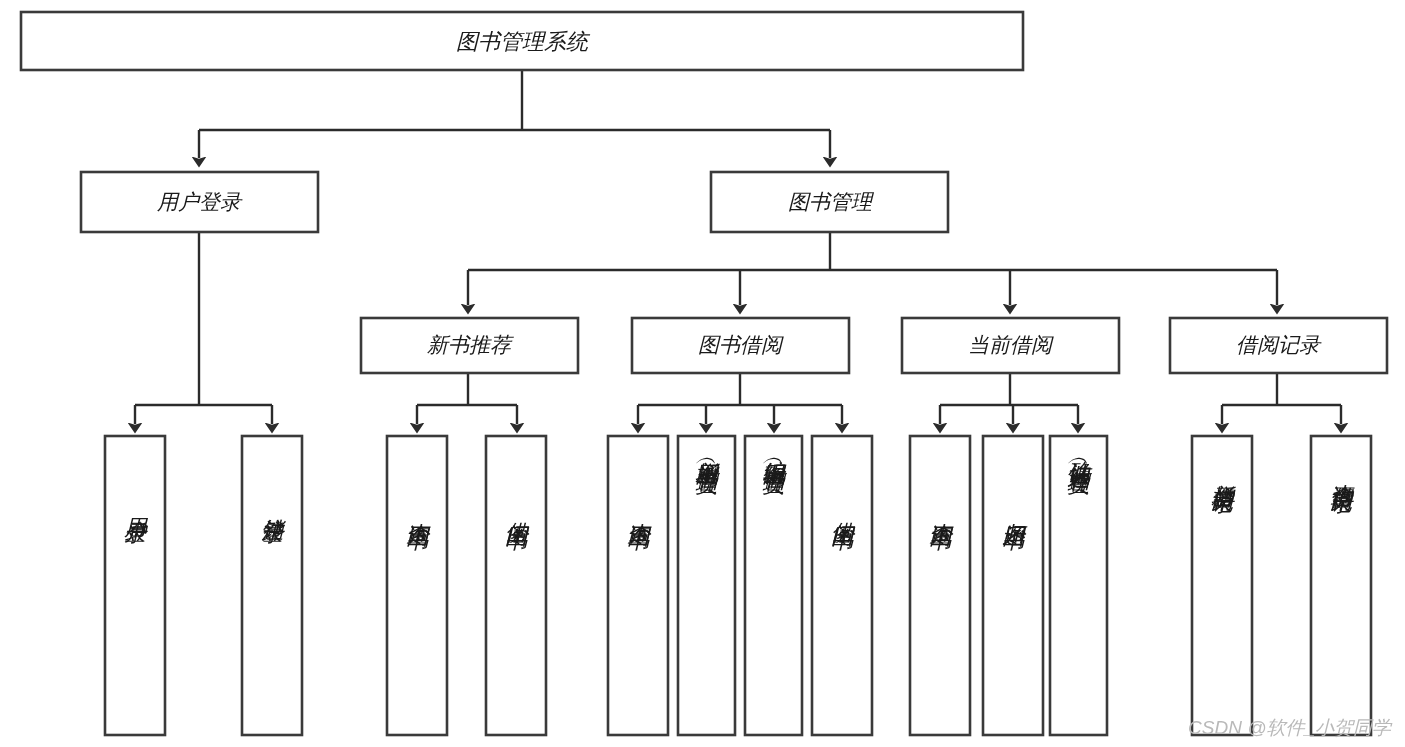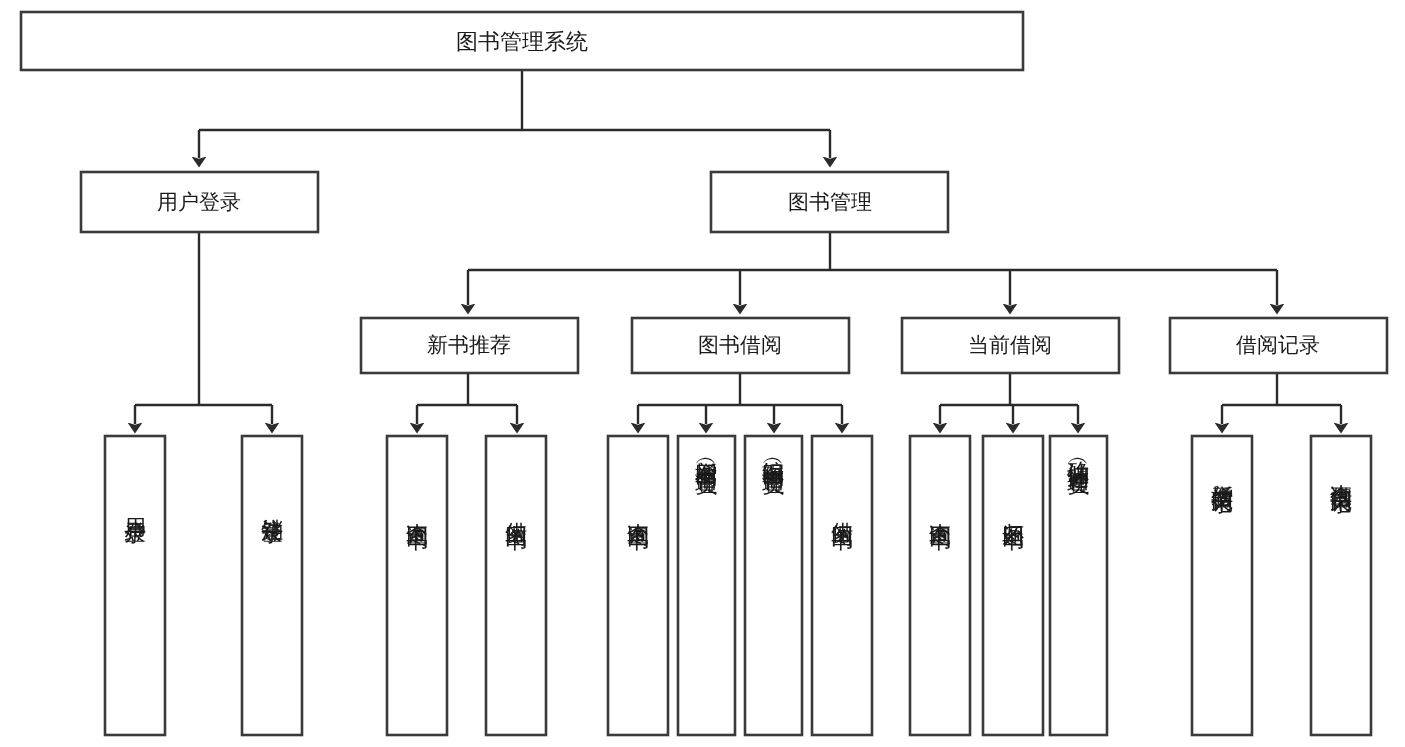--- a/index.html
+++ b/index.html
@@ -7,20 +7,21 @@
     padding: 0;
     background: #ffffff;
   }
   #page {
     position: relative;
     width: 1405px;
     height: 747px;
     background: #ffffff;
     font-family: "Liberation Sans", "DejaVu Sans", sans-serif;
     overflow: hidden;
+    font-style: italic;
   }
   svg.diagram {
     position: absolute;
     left: 0;
     top: 0;
     width: 1405px;
     height: 747px;
   }
   .node-box {
     fill: #ffffff;
@@ -194,14 +195,15 @@
   <div class="vlabel" style="left:638px; top:505px;">查询图书</div>
   <div class="vlabel" style="left:706px; top:443px;">新增图书（管理员）</div>
   <div class="vlabel" style="left:773px; top:443px;">编辑图书（管理员）</div>
   <div class="vlabel" style="left:842px; top:505px;">借阅图书</div>
   <div class="vlabel" style="left:940px; top:505px;">查询图书</div>
   <div class="vlabel" style="left:1013px;top:505px;">归还图书</div>
   <div class="vlabel" style="left:1078px;top:443px;">确认归还（管理员）</div>
   <div class="vlabel" style="left:1222px;top:466px;">新增借阅记录</div>
   <div class="vlabel" style="left:1341px;top:466px;">查询借阅记录</div>
 
+  <div class="watermark">CSDN @软件_小贺同学</div>
 
 </div>
 
 </body></html>

